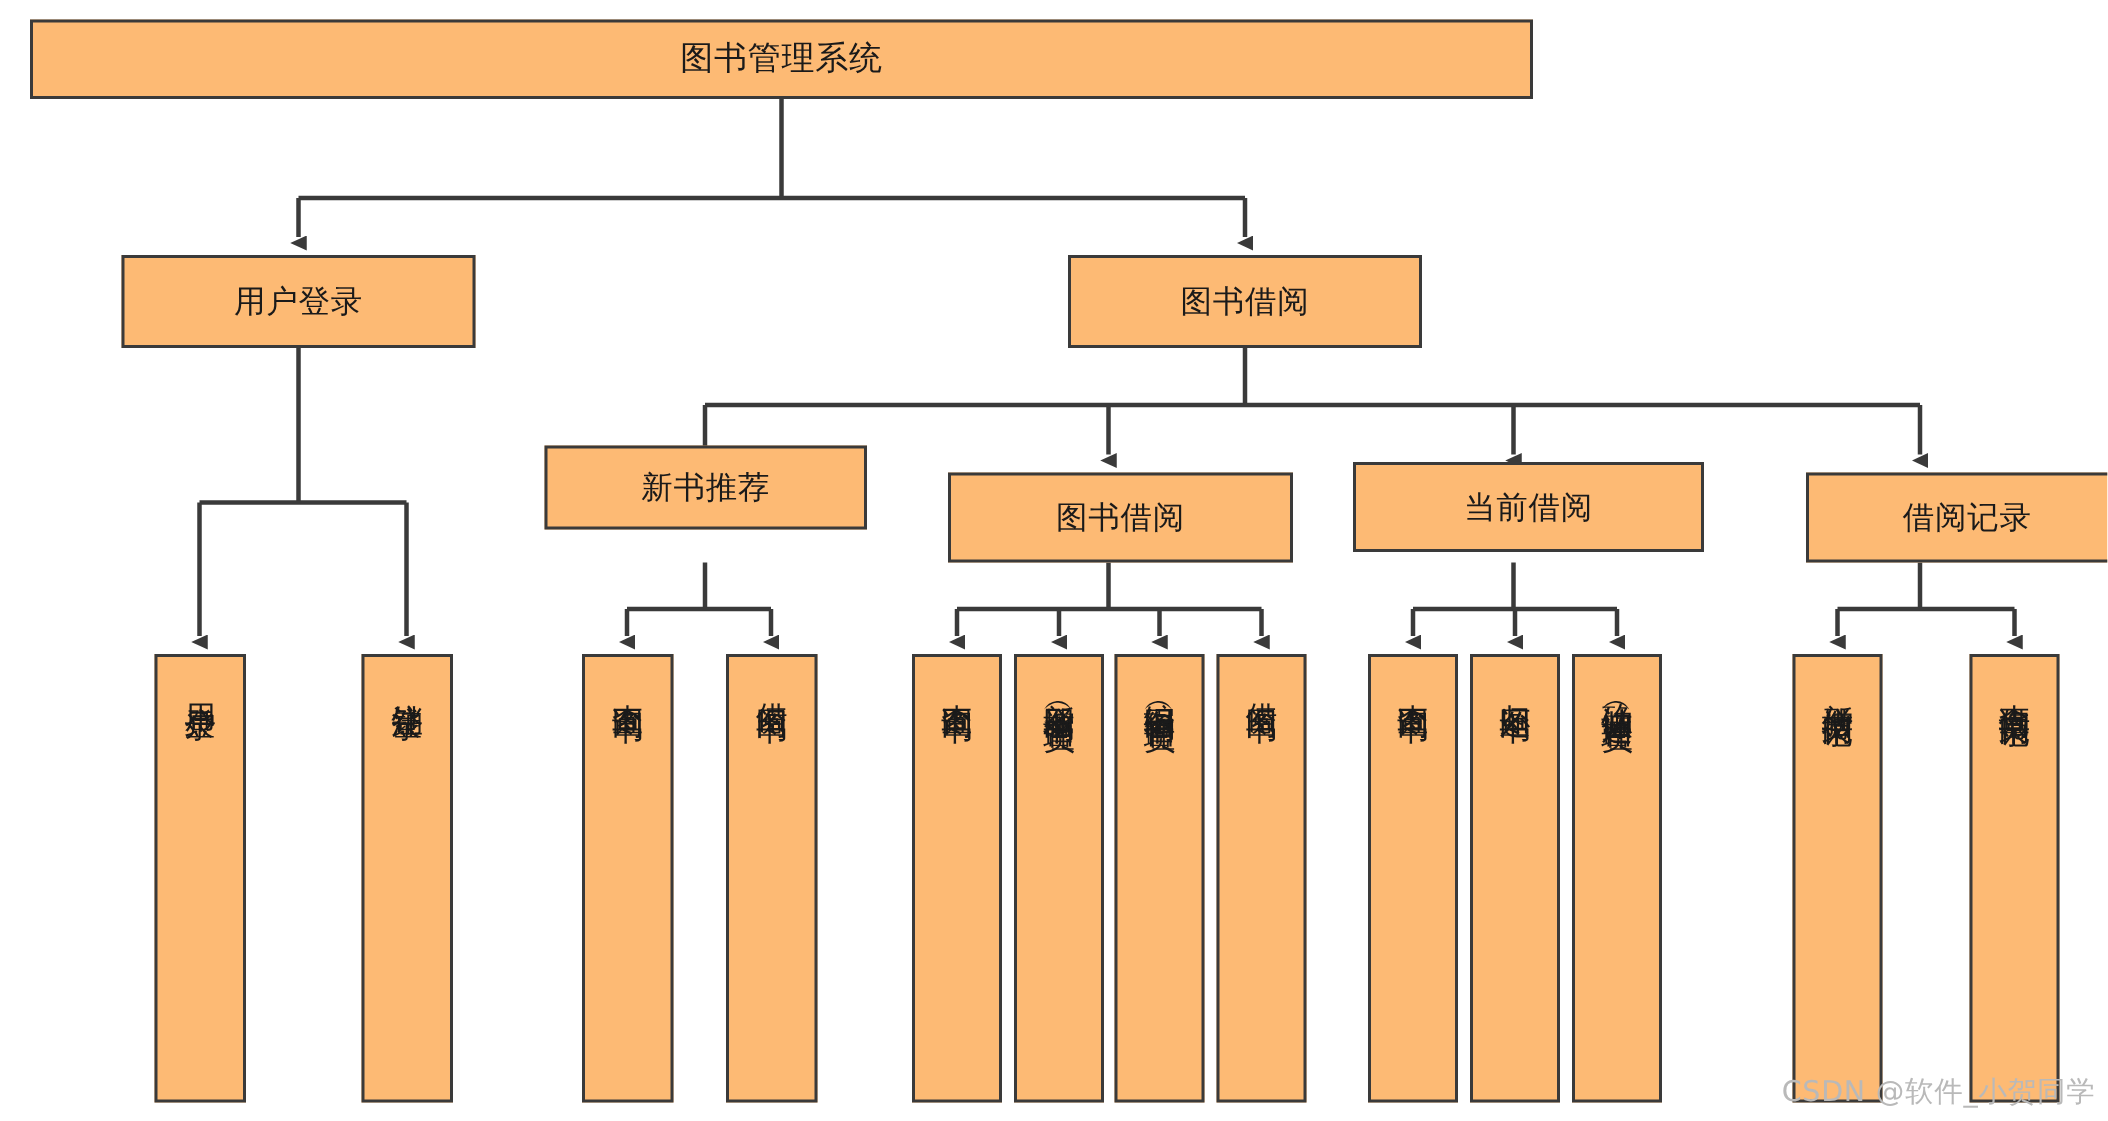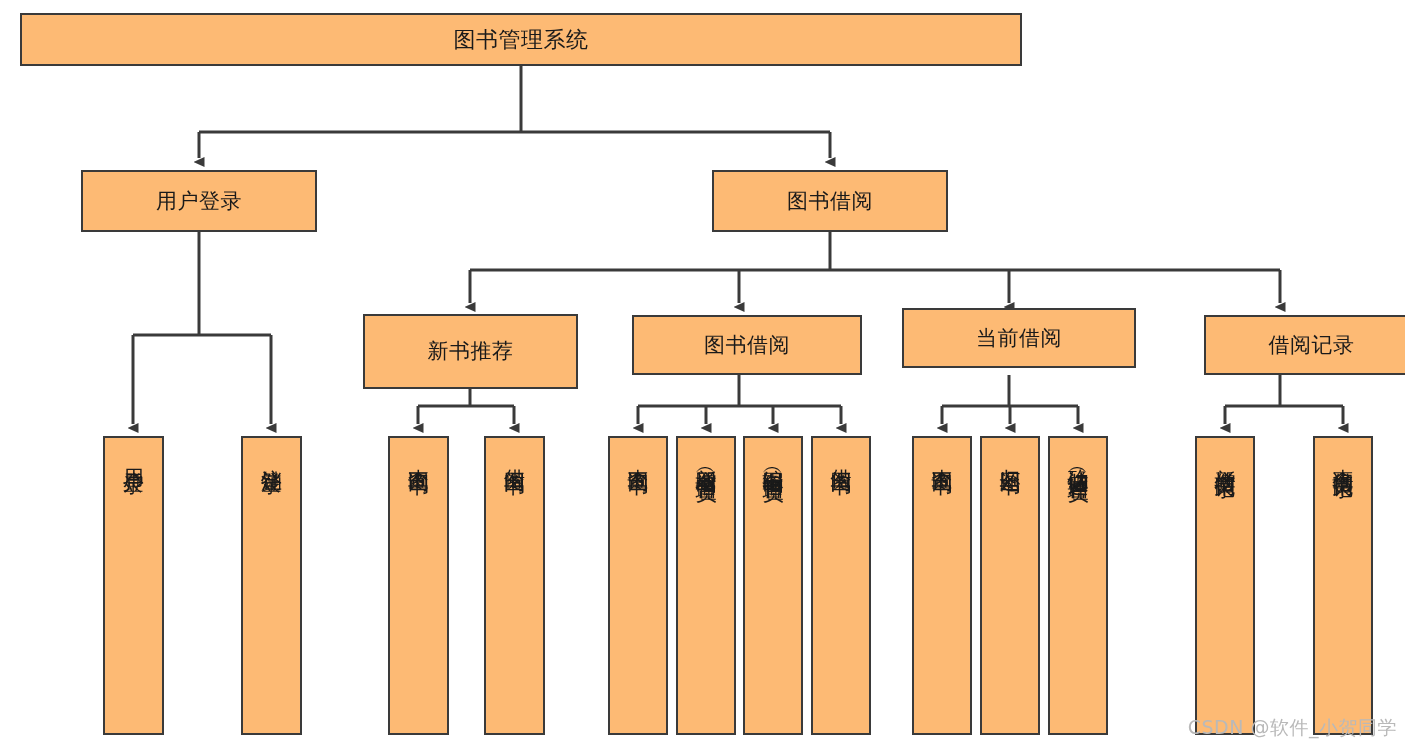--- a/index.html
+++ b/index.html
@@ -135,21 +135,21 @@
     <span class="node-label">图书管理系统</span>
   </div>
 
   <div class="node horiz" style="left:81px; top:170px; width:236px; height:62px;">
     <span class="node-label">用户登录</span>
   </div>
   <div class="node horiz" style="left:712px; top:170px; width:236px; height:62px;">
     <span class="node-label">图书借阅</span>
   </div>
 
-  <div class="node horiz" style="left:363px; top:314px; width:215px; height:75px;">
+  <div class="node horiz" style="left:363px; top:297px; width:215px; height:56px;">
     <span class="node-label">新书推荐</span>
   </div>
   <div class="node horiz" style="left:632px; top:315px; width:230px; height:60px;">
     <span class="node-label">图书借阅</span>
   </div>
   <div class="node horiz" style="left:902px; top:308px; width:234px; height:60px;">
     <span class="node-label">当前借阅</span>
   </div>
   <div class="node horiz" style="left:1172px; top:315px; width:215px; height:60px;margin-left:32px;">
     <span class="node-label">借阅记录</span>

